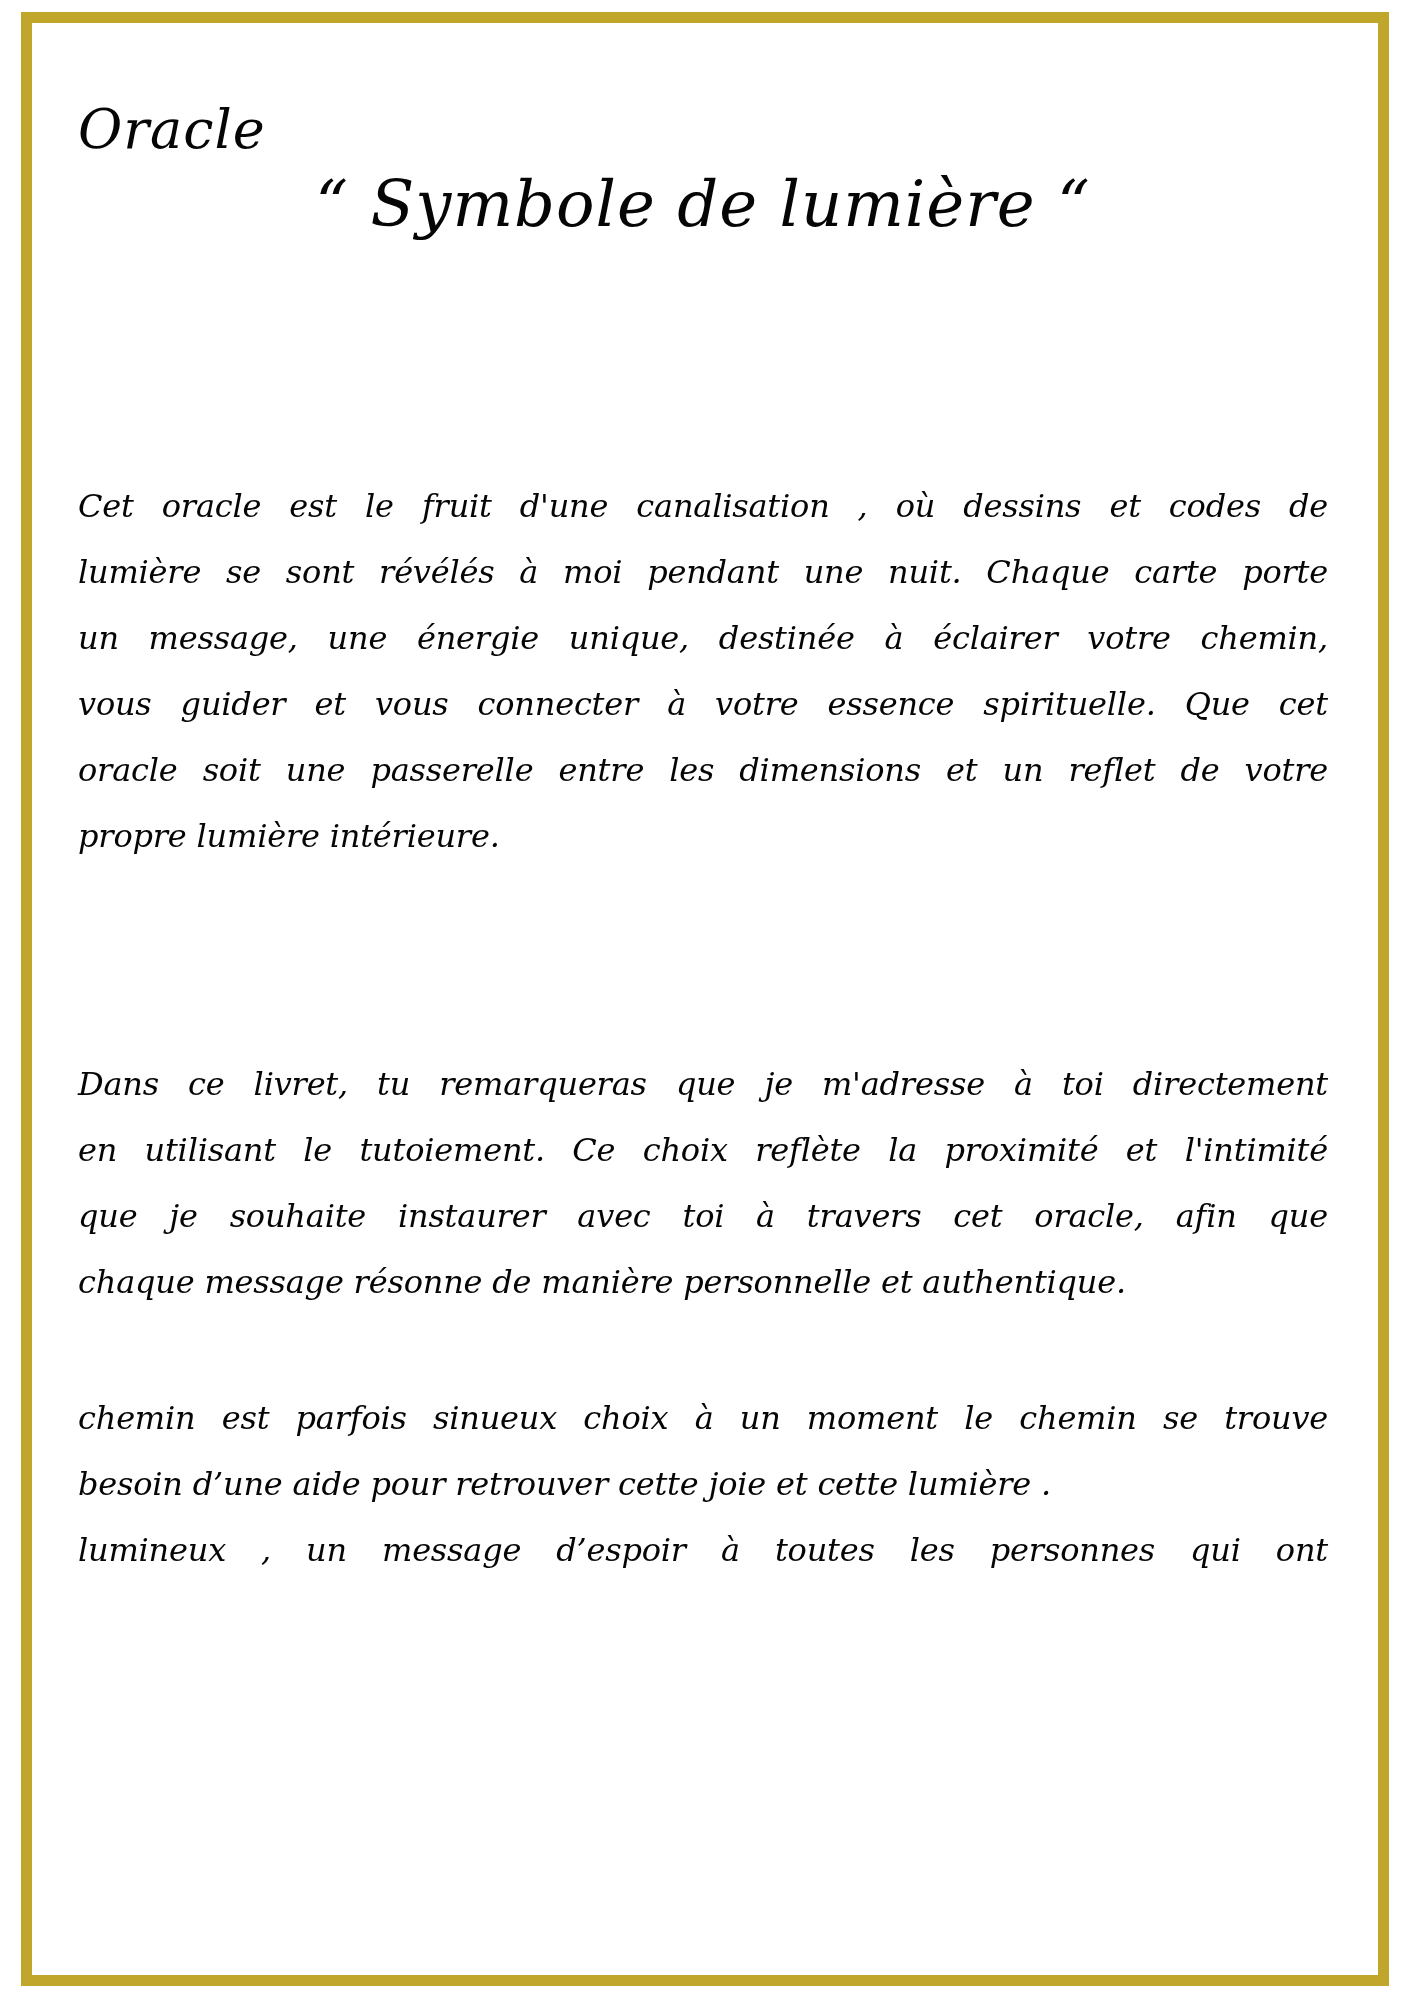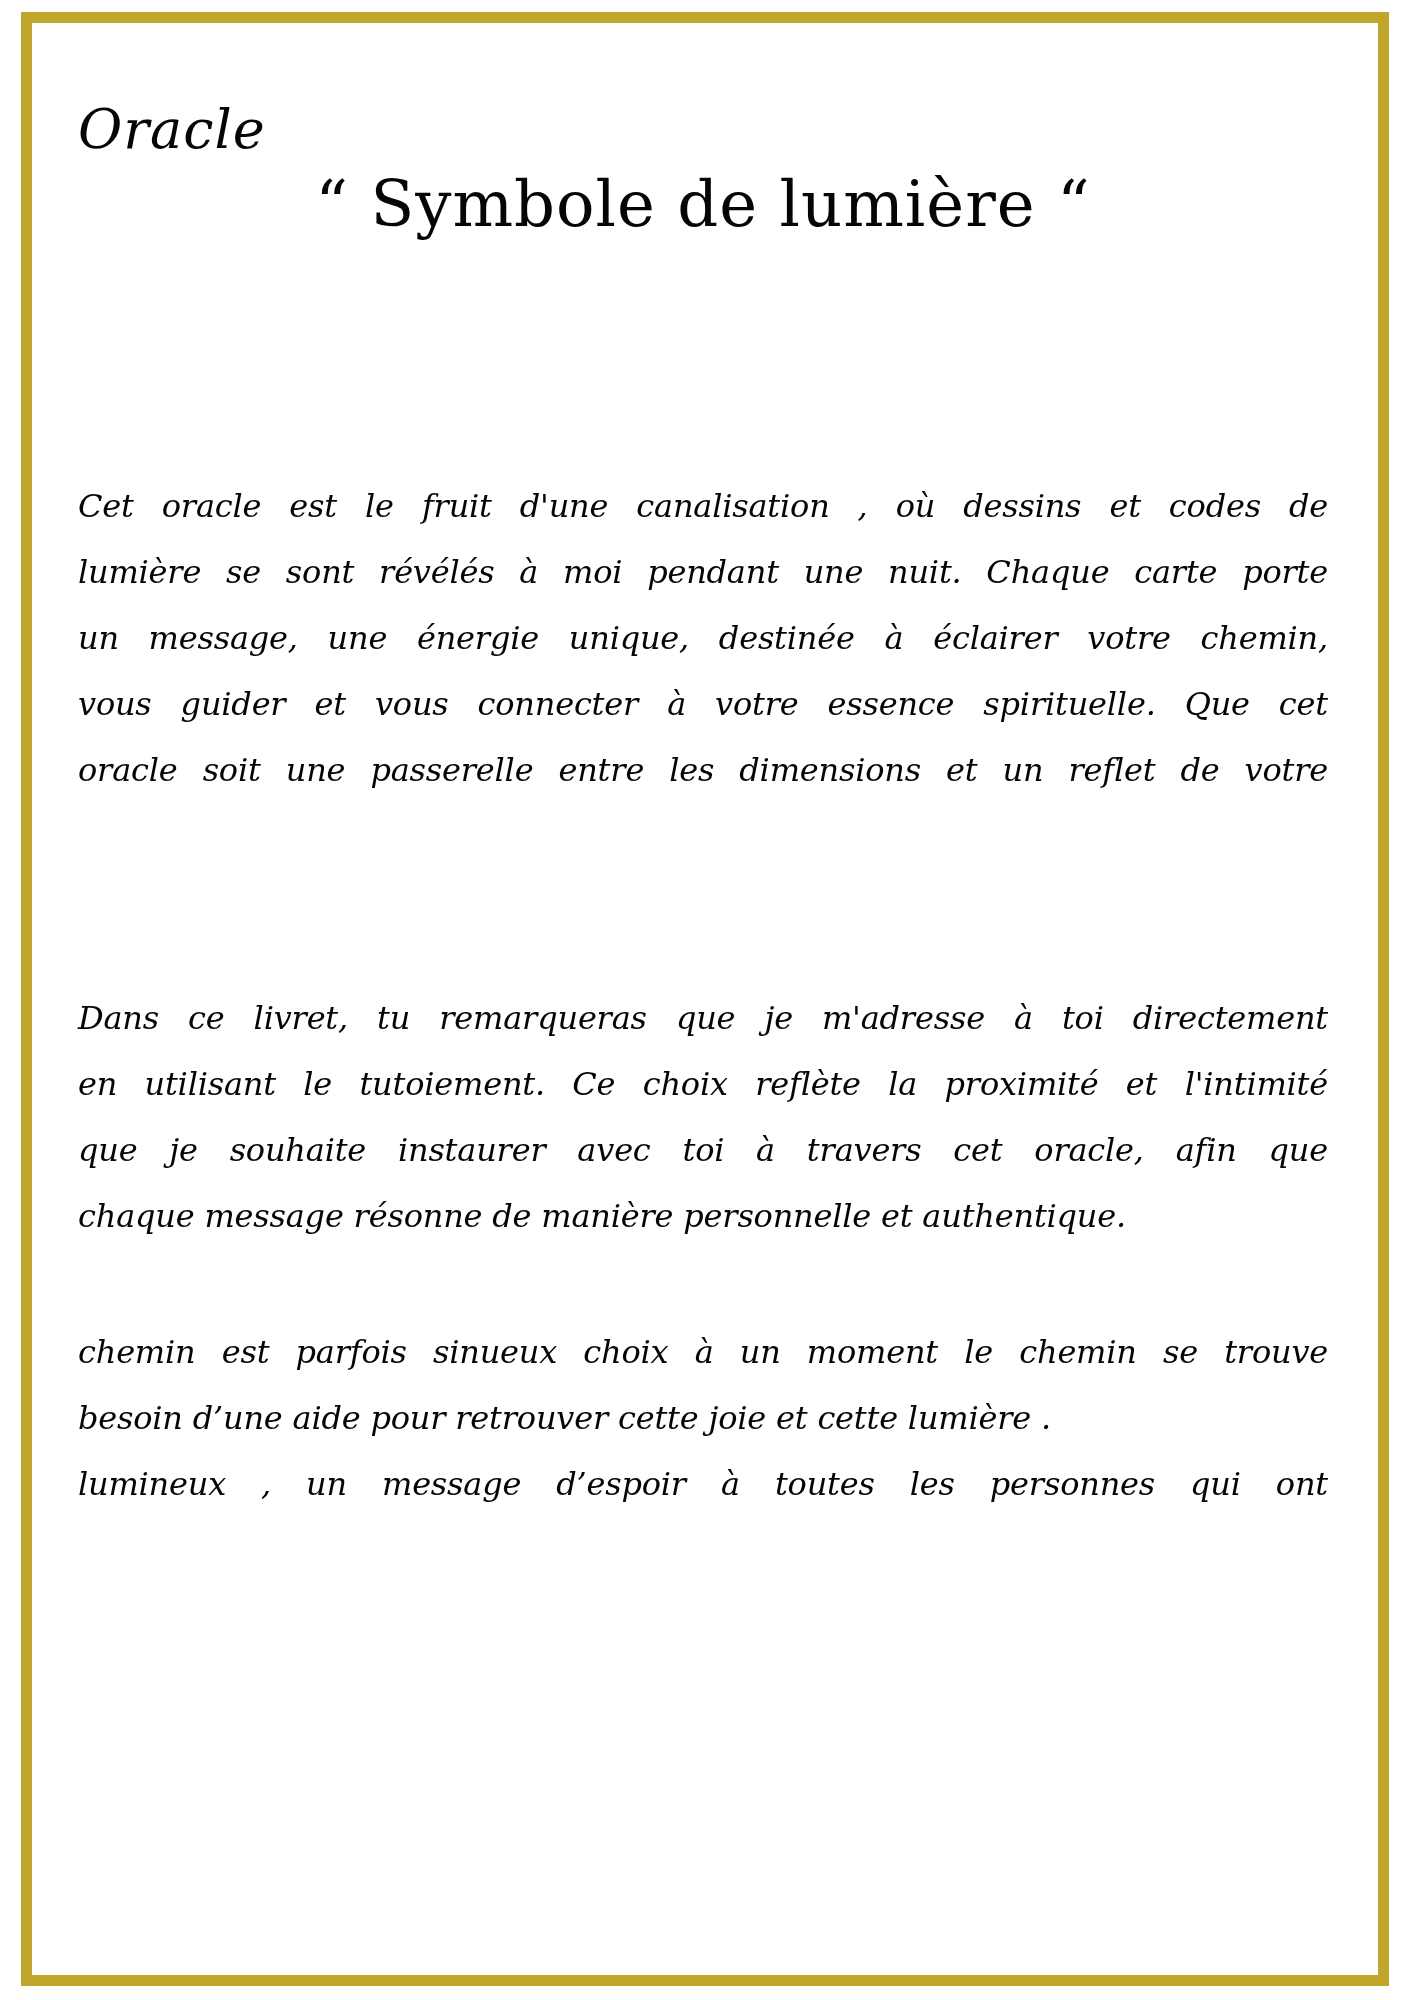--- a/index.html
+++ b/index.html
@@ -36,20 +36,21 @@
     font-size: 54px;
     font-weight: 500;
     font-style: italic;
     letter-spacing: 1px;
   }
   .page-subtitle {
     margin: 6px 0 0 0;
     text-align: center;
     font-size: 64px;
     font-weight: 500;
+    font-style: italic;
     letter-spacing: 1px;
   }
   .para {
     font-style: italic;
   }
   .para .line {
     font-size: 32px;
     line-height: 66px;
     letter-spacing: -0.2px;
     text-align: justify;
@@ -81,20 +82,21 @@
   <h1 class="page-title">Oracle</h1>
 
   <h2 class="page-subtitle">“ Symbole de lumière “</h2>
 
   <div class="para para-intro">
     <div class="line">Cet oracle est le fruit d'une canalisation , où dessins et codes de</div>
     <div class="line">lumière se sont révélés à moi pendant une nuit. Chaque carte porte</div>
     <div class="line">un message, une énergie unique, destinée à éclairer votre chemin,</div>
     <div class="line">vous guider et vous connecter à votre essence spirituelle. Que cet</div>
     <div class="line">oracle soit une passerelle entre les dimensions et un reflet de votre</div>
+    <div class="line last">propre lumière intérieure.</div>
   </div>
 
   <div class="para para-tuto">
     <div class="line">Dans ce livret, tu remarqueras que je m'adresse à toi directement</div>
     <div class="line">en utilisant le tutoiement. Ce choix reflète la proximité et l'intimité</div>
     <div class="line">que je souhaite instaurer avec toi à travers cet oracle, afin que</div>
     <div class="line last">chaque message résonne de manière personnelle et authentique.</div>
   </div>
 
 

